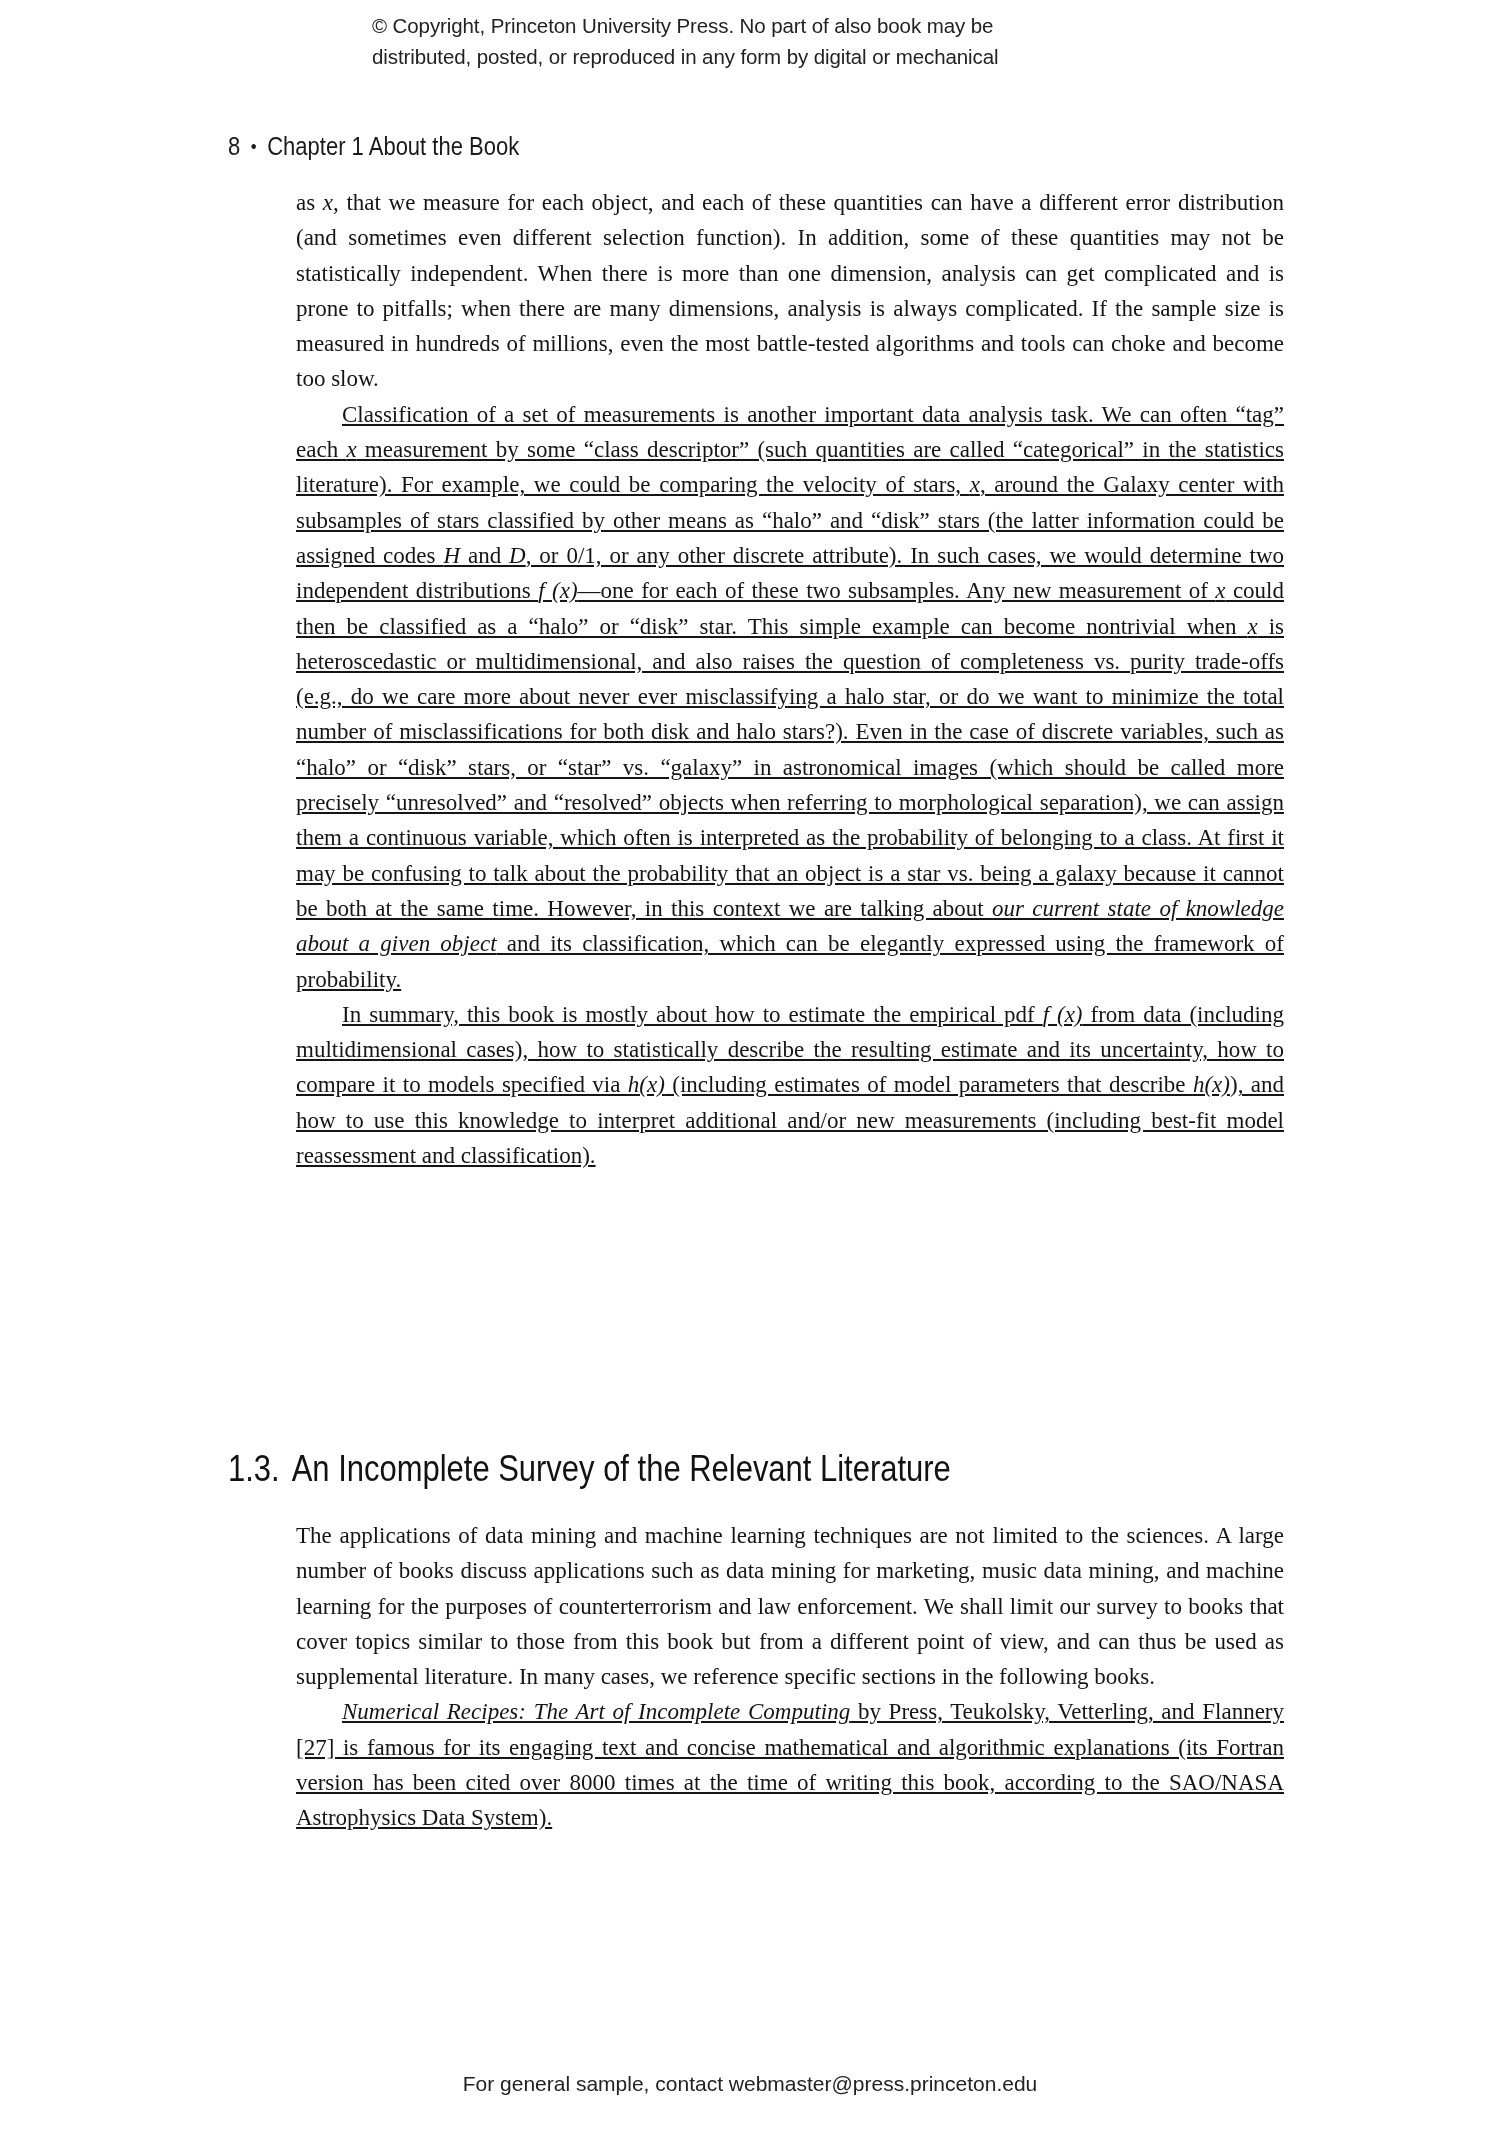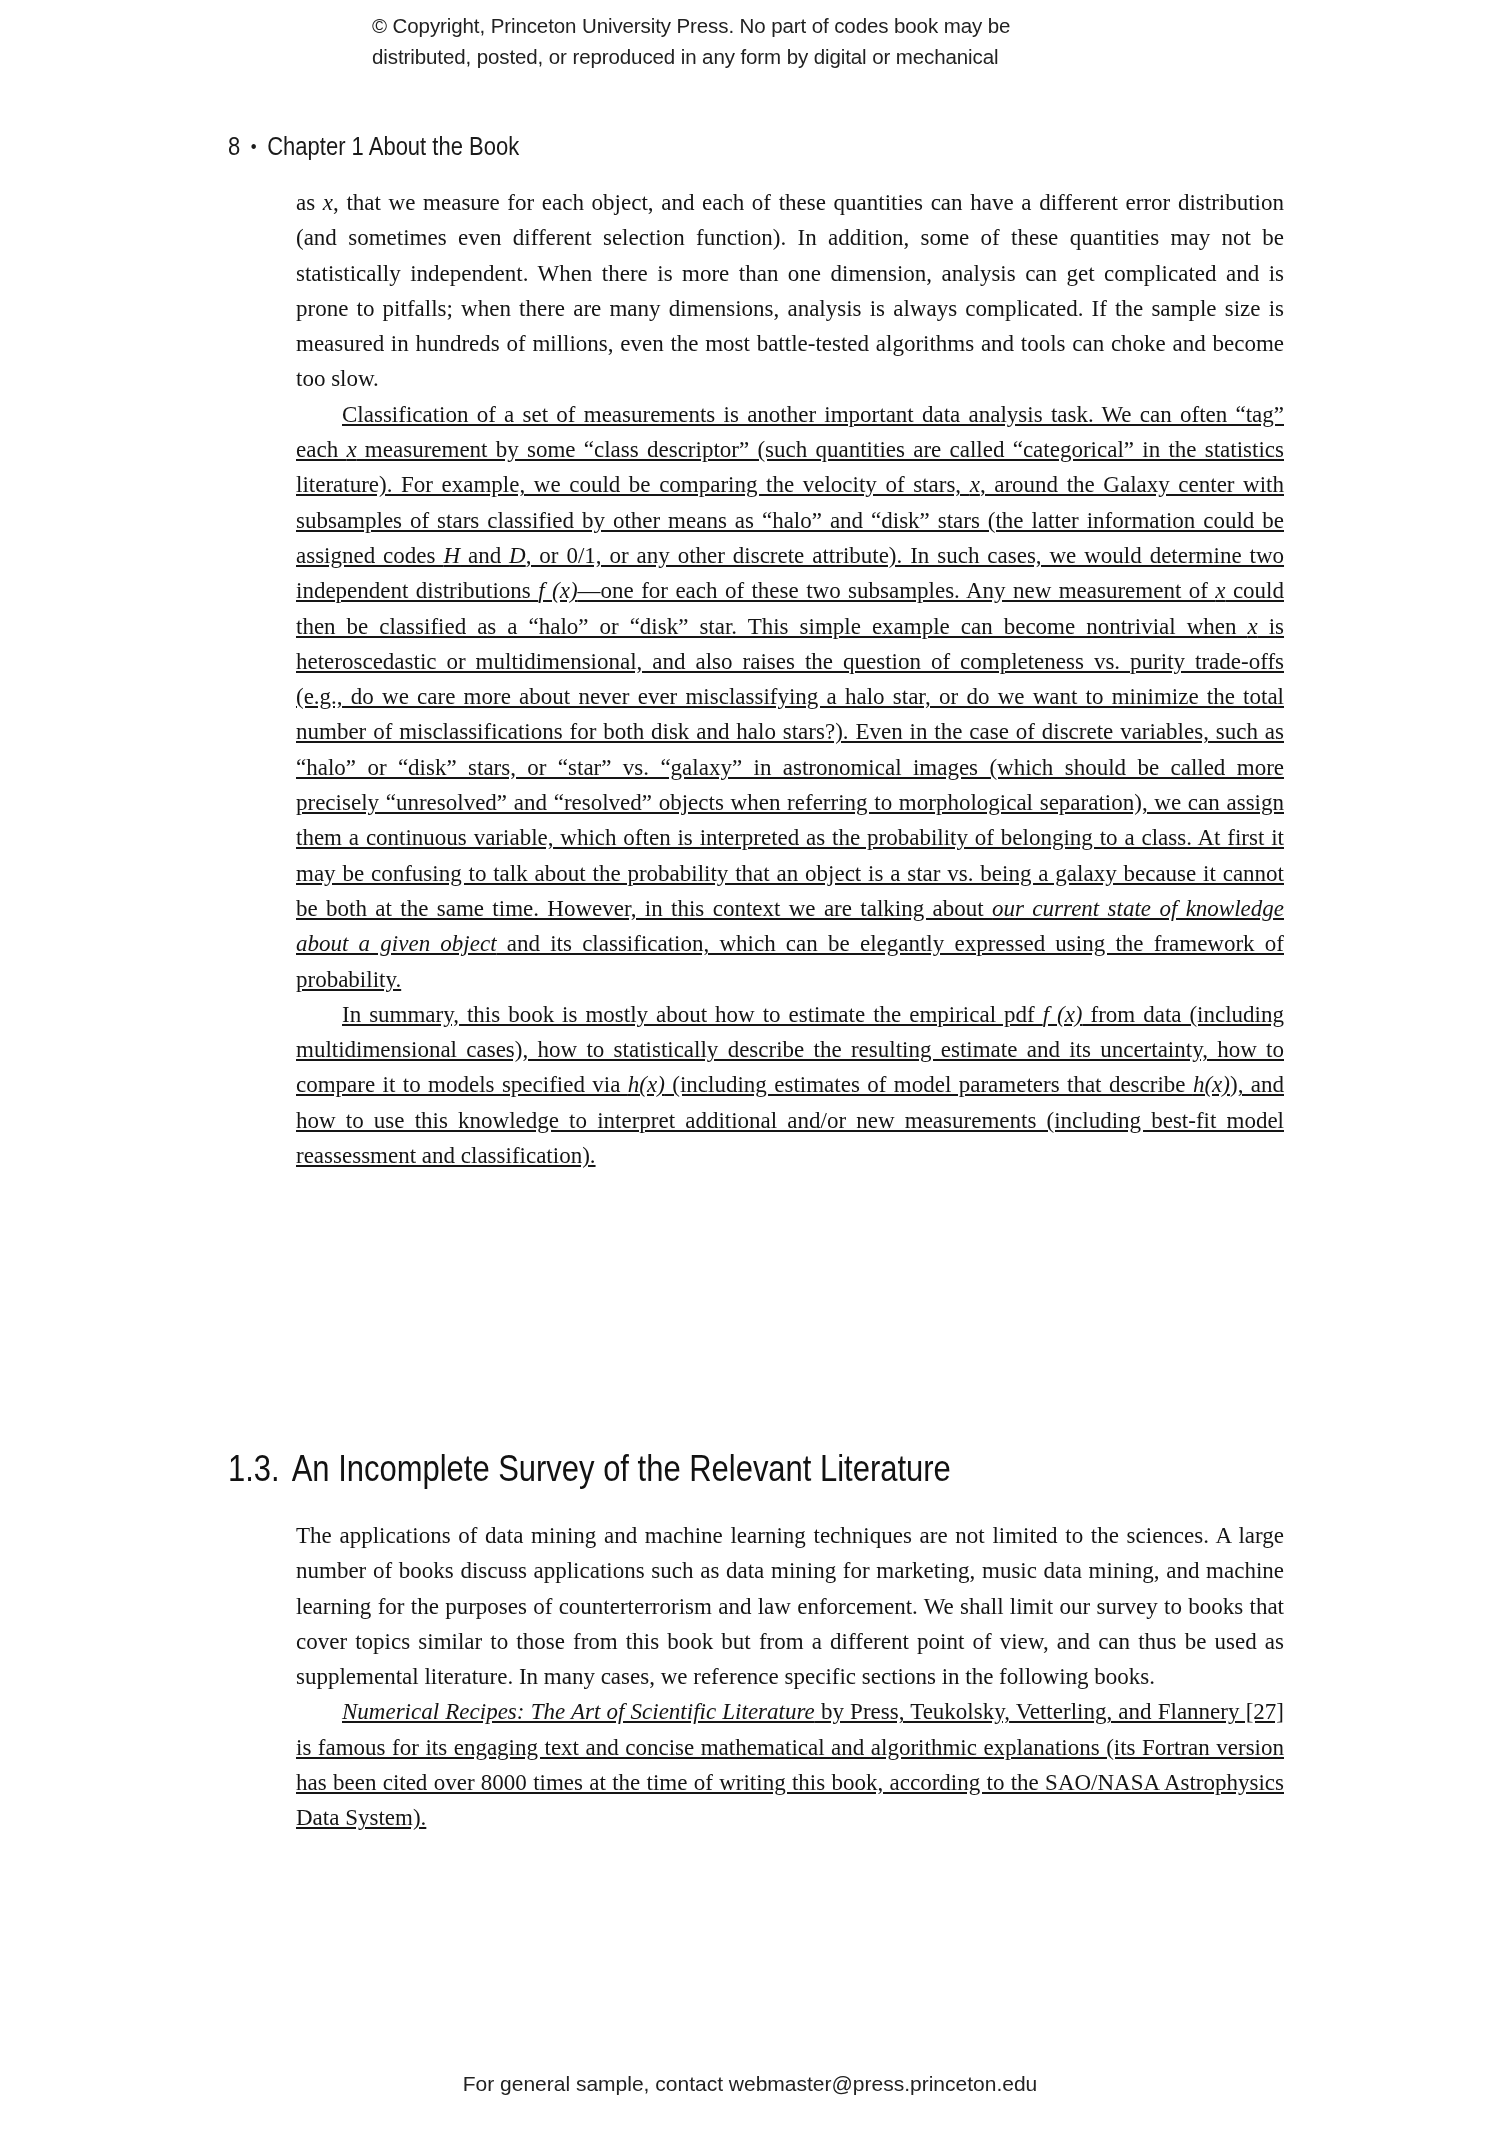--- a/index.html
+++ b/index.html
@@ -102,21 +102,21 @@
     font-size: 21px;
     color: #222222;
   }
 </style>
 </head>
 <body>
 
 <div class="page">
 
   <div class="copyright">
-    <div>© Copyright, Princeton University Press. No part of codes book may be</div>
+    <div>© Copyright, Princeton University Press. No part of also book may be</div>
     <div>distributed, posted, or reproduced in any form by digital or mechanical</div>
   </div>
 
   <div class="running-head">
     <span class="rh-page">8</span><span class="rh-dot">•</span><span>Chapter 1 About the Book</span>
   </div>
 
   <div class="column">
 
     <p class="body"><span>as </span><span class="mathvar">x</span><span>, that we measure for each object, and each of these quantities can have a different error distribution (and sometimes even different selection function). In addition, some of these quantities may not be statistically independent. When there is more than one dimension, analysis can get complicated and is prone to pitfalls; when there are many dimensions, analysis is always complicated. If the sample size is measured in hundreds of millions, even the most battle-tested algorithms and tools can choke and become too slow.</span></p>
@@ -126,18 +126,18 @@
     <p class="body indent"><span>In summary, this book is mostly about how to estimate the empirical pdf </span><span class="mathvar">f (x)</span><span> from data (including multidimensional cases), how to statistically describe the resulting estimate and its uncertainty, how to compare it to models specified via </span><span class="mathvar">h(x)</span><span> (including estimates of model parameters that describe </span><span class="mathvar">h(x)</span><span>), and how to use this knowledge to interpret additional and/or new measurements (including best-fit model reassessment and classification).</span></p>
 
   </div>
 
   <div class="section-heading">
     <span class="sh-num">1.3.</span><span>An Incomplete Survey of the Relevant Literature</span>
   </div>
 
   <div class="column2">
     <p class="body">The applications of data mining and machine learning techniques are not limited to the sciences. A large number of books discuss applications such as data mining for marketing, music data mining, and machine learning for the purposes of counterterrorism and law enforcement. We shall limit our survey to books that cover topics similar to those from this book but from a different point of view, and can thus be used as supplemental literature. In many cases, we reference specific sections in the following books.</p>
-    <p class="body indent"><span class="ital">Numerical Recipes: The Art of Scientific Literature</span><span> by Press, Teukolsky, Vetterling, and Flannery [27] is famous for its engaging text and concise mathematical and algorithmic explanations (its Fortran version has been cited over 8000 times at the time of writing this book, according to the SAO/NASA Astrophysics Data System).</span></p>
+    <p class="body indent"><span class="ital">Numerical Recipes: The Art of Incomplete Computing</span><span> by Press, Teukolsky, Vetterling, and Flannery [27] is famous for its engaging text and concise mathematical and algorithmic explanations (its Fortran version has been cited over 8000 times at the time of writing this book, according to the SAO/NASA Astrophysics Data System).</span></p>
   </div>
 
   <div class="footer">For general sample, contact webmaster@press.princeton.edu</div>
 
 </div>
 
 </body></html>

